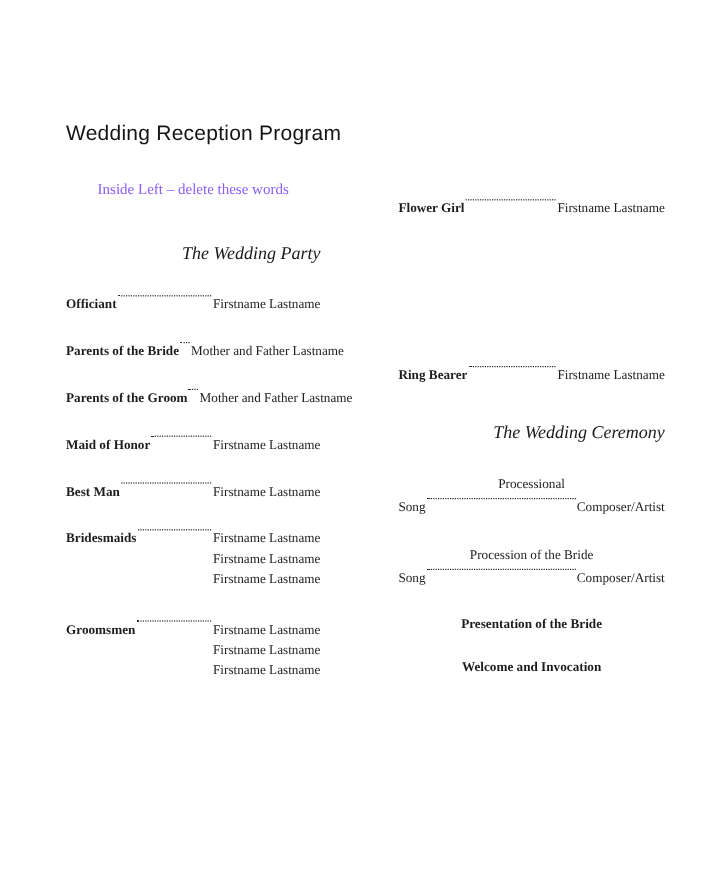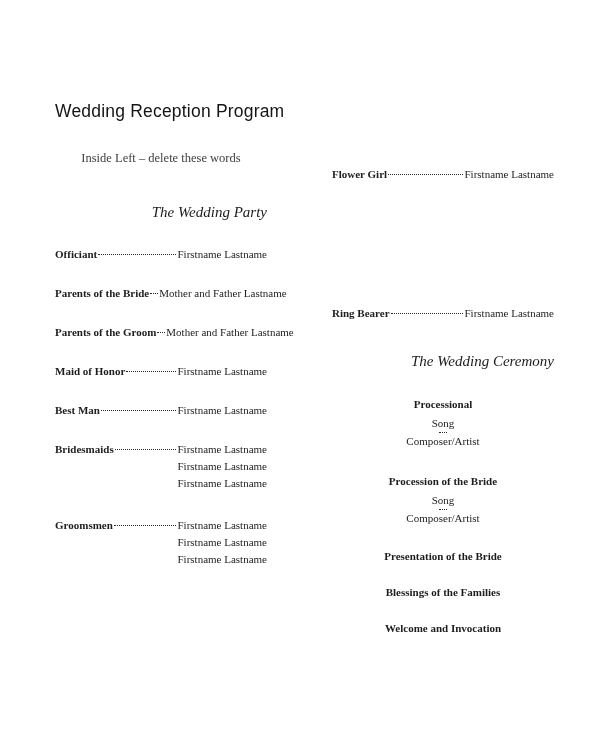--- a/index.html
+++ b/index.html
@@ -28,70 +28,70 @@
     top: 150px;
     width: 212px;
   }
   .col-right {
     position: absolute;
     left: 332px;
     top: 166px;
     width: 222px;
   }
   .red-note {
-    color: #404040;
+    color: #8b5cf6;
     text-align: center;
     font-size: 12.5px;
     line-height: 16px;
   }
   .section-heading {
     font-style: italic;
     text-align: right;
     font-size: 15px;
     line-height: 19px;
     color: #1b1b1b;
   }
   .col-left .section-heading { margin-top: 37px; }
   .col-right .section-heading { margin-top: 30px; }
   .entries { margin-top: 24px; }
   .entry { margin-bottom: 22px; }
   .entry.multi { margin-bottom: 25px; }
   .entry:last-child { margin-bottom: 16px; }
   .row {
     display: flex;
-    align-items: center;
+    align-items: flex-start;
     font-size: 11px;
     line-height: 17px;
     white-space: nowrap;
   }
   .lbl { font-weight: bold; white-space: nowrap; }
   .leader {
     flex: 1 1 auto;
     min-width: 8px;
     border-bottom: 1.5px dotted #2a2a2a;
     margin: 0 1px;
   }
   .val { white-space: nowrap; }
   .cont {
     font-size: 11px;
     line-height: 17px;
     text-align: right;
   }
   .gap-after-flower { margin-bottom: 122px; }
   .col-right .red-note { margin-top: 21px; }
   .ceremony-title {
-    font-weight: bold;
+    font-weight: normal;
     text-align: center;
     font-size: 11px;
     line-height: 17px;
   }
   .ceremony-item .ceremony-title { margin-top: 0; }
   .ceremony-item { margin-top: 25px; }
   .ceremony-item + .ceremony-item { margin-top: 23px; }
-  .song-row { margin-top: 2px; flex-direction: column; }
+  .song-row { margin-top: 2px; }
   .closing {
     margin-top: 20px;
     text-align: center;
   }
   .closing-line {
     font-weight: bold;
     font-size: 11px;
     line-height: 18px;
     margin-top: 18px;
   }
@@ -201,19 +201,18 @@
       <div class="ceremony-title">Procession of the Bride</div>
       <div class="row song-row">
         <span>Song</span>
         <span class="leader"></span>
         <span class="val">Composer/Artist</span>
       </div>
     </div>
 
     <div class="closing">
       <div class="closing-line">Presentation of the Bride</div>
-      <div class="closing-line">Blessings of the Families</div>
       <div class="closing-line">Welcome and Invocation</div>
     </div>
 
   </div>
 
 </div>
 
 </body></html>

